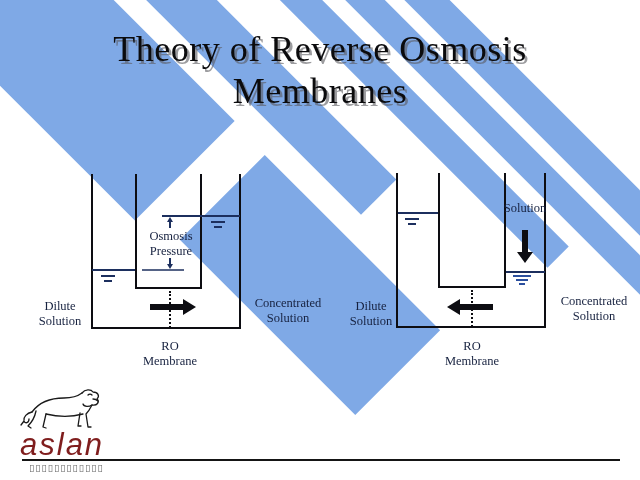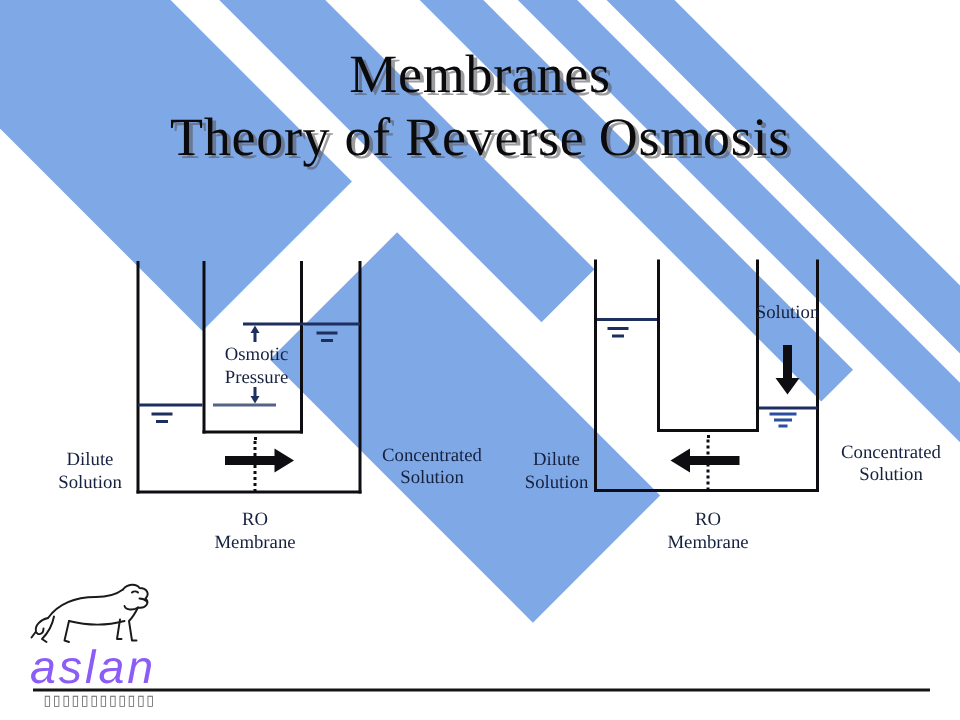--- a/index.html
+++ b/index.html
@@ -36,21 +36,21 @@
   .tri{position:absolute;width:0;height:0;}
   .head-right{border-top:8px solid transparent;border-bottom:8px solid transparent;border-left:13px solid var(--ink);}
   .head-left{border-top:8px solid transparent;border-bottom:8px solid transparent;border-right:13px solid var(--ink);}
   .head-down{border-left:8px solid transparent;border-right:8px solid transparent;border-top:11px solid var(--ink);}
   .head-up-sm{border-left:3px solid transparent;border-right:3px solid transparent;border-bottom:5px solid var(--navy);}
   .head-down-sm{border-left:3px solid transparent;border-right:3px solid transparent;border-top:5px solid var(--navy);}
   
   .brand{
     position:absolute;left:20px;top:427px;
     font-family:"Liberation Sans",sans-serif;font-style:italic;
-    font-size:31px;letter-spacing:2px;color:#8b5cf6;
+    font-size:31px;letter-spacing:2px;color:#7f1d1d;
   }
   .rule{position:absolute;left:22px;top:459px;width:598px;height:2px;background:#151515;}
   .tagline{
     position:absolute;left:29px;top:462px;
     font-family:"DejaVu Sans",sans-serif;font-size:9.5px;
     letter-spacing:1px;color:#666;
   }
   .lion{position:absolute;left:20px;top:386px;}
 </style>
 </head>
@@ -59,22 +59,22 @@
 <div class="slide" style="--stripe: #7fa9e6; --navy: #1c2f5e; --ink: #0d0d12; --labelink: #16213f; --symblue: #2b4f9e;">
 
   <div class="stripe s1"></div>
   <div class="stripe s2"></div>
   <div class="stripe s3"></div>
   <div class="stripe s4"></div>
   <div class="stripe s5"></div>
   <div class="stripe s6"></div>
 
   <div class="title">
+    <div>Theory of Reverse Osmosis</div>
     <div>Membranes</div>
-    <div>Theory of Reverse Osmosis</div>
   </div>
 
   <div>
 
     <div class="ln" style="left:91px;top:174px;width:2px;height:155px;"></div>
     <div class="ln" style="left:239px;top:174px;width:2px;height:155px;"></div>
     <div class="ln" style="left:91px;top:327px;width:150px;height:2px;"></div>
 
     <div class="ln" style="left:135px;top:174px;width:2px;height:115px;"></div>
     <div class="ln" style="left:200px;top:174px;width:2px;height:115px;"></div>
@@ -91,21 +91,21 @@
     <div class="tri head-up-sm" style="left:167px;top:217px;"></div>
     <div class="nv" style="left:169px;top:221px;width:1.5px;height:7px;"></div>
     <div class="nv" style="left:169px;top:258px;width:1.5px;height:7px;"></div>
     <div class="tri head-down-sm" style="left:167px;top:264px;"></div>
 
     <div class="dot" style="left:169px;top:291px;height:37px;"></div>
 
     <div class="shaft" style="left:150px;top:304px;width:34px;height:6px;"></div>
     <div class="tri head-right" style="left:183px;top:299px;"></div>
 
-    <div class="lbl" style="left:131px;top:229px;width:80px;">Osmotic Pressure</div>
+    <div class="lbl" style="left:131px;top:229px;width:80px;">Osmosis Pressure</div>
     <div class="lbl" style="left:25px;top:299px;width:70px;">Dilute Solution</div>
     <div class="lbl" style="left:246px;top:296px;width:84px;">Concentrated Solution</div>
     <div class="lbl" style="left:135px;top:339px;width:70px;">RO Membrane</div>
   </div>
 
   <div>
 
     <div class="ln" style="left:396px;top:173px;width:2px;height:155px;"></div>
     <div class="ln" style="left:544px;top:173px;width:2px;height:155px;"></div>
     <div class="ln" style="left:396px;top:326px;width:150px;height:2px;"></div>

